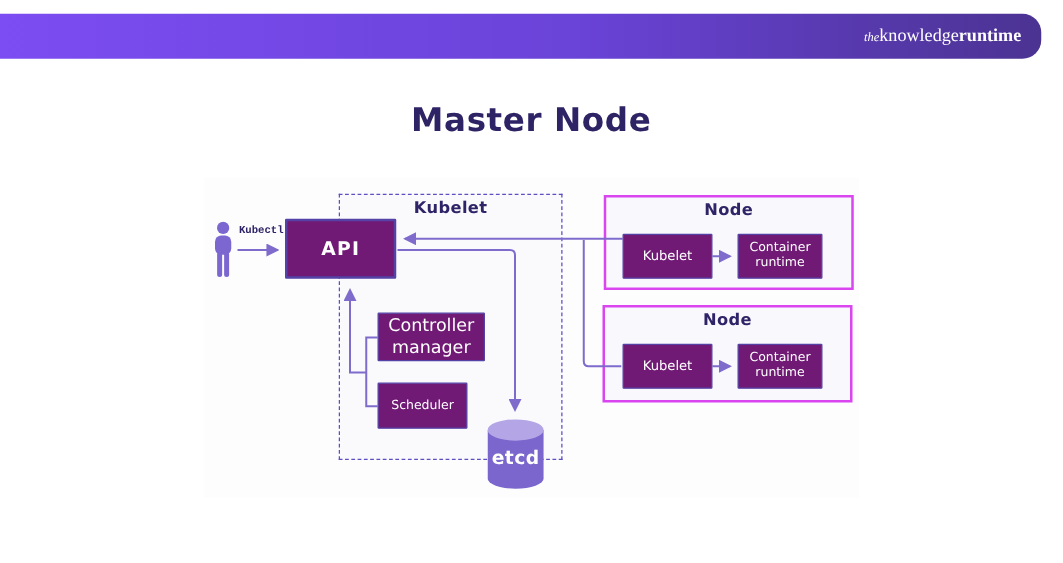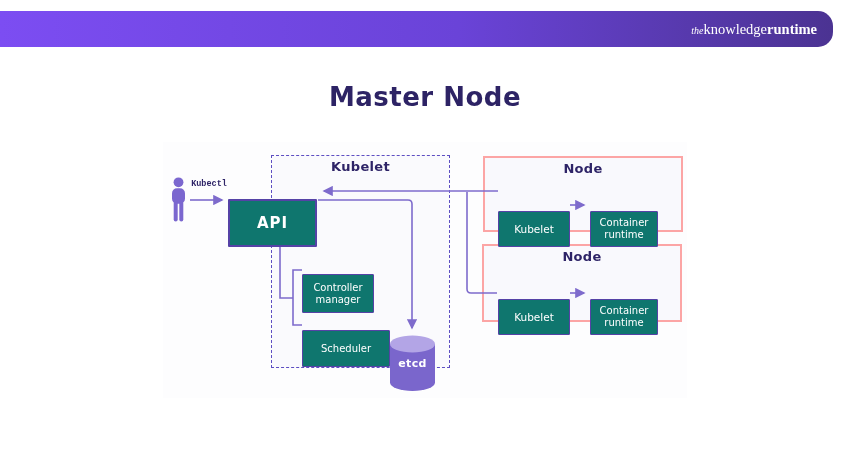--- a/index.html
+++ b/index.html
@@ -25,48 +25,48 @@
   
   .panel { position:absolute; left:163px; top:142px; width:524px; height:256px;
     background:#FDFDFE; }
 
   
   .master-box { position:absolute; left:271px; top:155px; width:179px; height:213px;
     background:#FAFAFD; border:1.5px dashed #5D4EC2; z-index:1; }
   .group-label { position:absolute; width:100%; text-align:center; top:3px;
     font-size:13px; font-weight:bold; color:#2E2467; letter-spacing:.3px; }
   .node-box { position:absolute; width:200px; height:76px;
-    background:#F9F9FD; border:2px solid #fca5a5; z-index:1; }
+    background:#F9F9FD; border:2px solid #d946ef; z-index:1; }
   .node-box.n1 { left:483px; top:156px; }
   .node-box.n2 { left:482px; top:244px; height:78px; }
 
   
   .wires { position:absolute; left:0; top:0; width:850px; height:450px; z-index:2; pointer-events:none; }
 
   
-  .pbox { position:absolute; background:#0f766e; border:2px solid #5542A6; z-index:3;
+  .pbox { position:absolute; background:#701a75; border:2px solid #5542A6; z-index:3;
     color:#ffffff; display:flex; align-items:center; justify-content:center;
-    text-align:center; line-height:1.2; border-radius:1px;margin-top:24px; }
+    text-align:center; line-height:1.2; border-radius:1px; }
   .api { left:228px; top:175px; width:89px; height:48px; font-size:15px; font-weight:bold; letter-spacing:1px; }
-  .cm  { left:302px; top:250px; width:72px; height:39px; font-size:10px; border-width:1.5px; }
-  .sch { left:302px; top:306px; width:88px; height:37px; font-size:10px; border-width:1.5px; }
+  .cm  { left:302px; top:250px; width:86px; height:39px; font-size:14px; border-width:1.5px; }
+  .sch { left:302px; top:306px; width:72px; height:37px; font-size:10px; border-width:1.5px; }
   .kub1 { left:498px; top:187px; width:72px; height:36px; font-size:10.5px; border-width:1.5px; }
   .cr1  { left:590px; top:187px; width:68px; height:36px; font-size:10px; border-width:1.5px; padding:0 3px; }
   .kub2 { left:498px; top:275px; width:72px; height:36px; font-size:10.5px; border-width:1.5px; }
   .cr2  { left:590px; top:275px; width:68px; height:36px; font-size:10px; border-width:1.5px; padding:0 3px; }
 
   
   .person { position:absolute; left:169px; top:177px; width:19px; height:45px; z-index:3; }
   .kubectl { position:absolute; left:189px; top:179px; width:40px; text-align:center;
     font-size:8.5px; font-weight:bold; color:#2E2467; z-index:3;font-family:Liberation Mono, monospace; }
 
   
   .etcd { position:absolute; left:390px; top:335px; width:45px; height:57px; z-index:3; }
   .etcd-label { position:absolute; left:0; top:22px; width:100%; text-align:center;
-    color:#ffffff; font-size:11px; font-weight:600; letter-spacing:.3px; }
+    color:#ffffff; font-size:15px; font-weight:600; letter-spacing:.3px; }
 </style>
 </head>
 <body>
 
 <div class="page">
 
   <div class="header-bar">
     <div class="logo">
       <span class="l-the">the</span>
         <span class="l-knowledge">knowledge</span>

